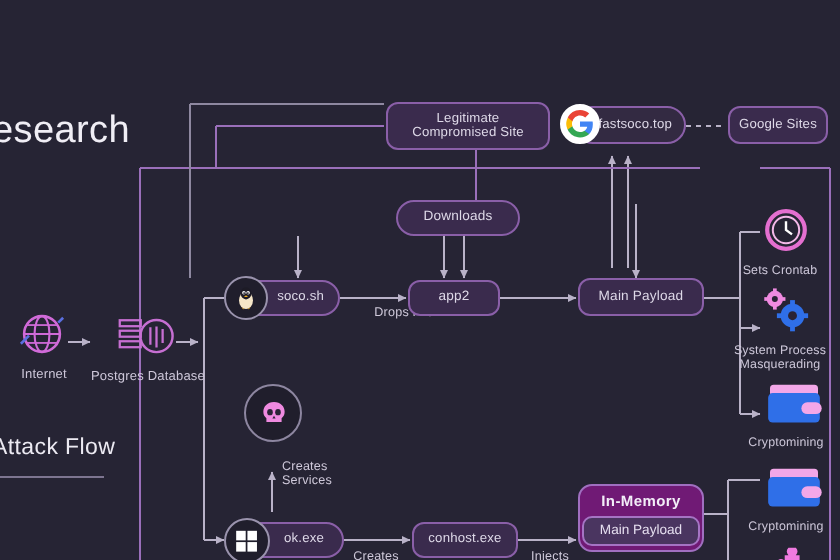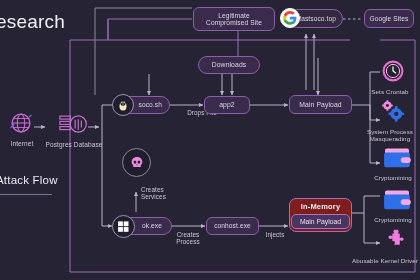--- a/index.html
+++ b/index.html
@@ -11,20 +11,21 @@
     width: 420px;
     height: 280px;
     position: relative;
     overflow: hidden;
     font-family: "Liberation Sans", sans-serif;
     color: #e8e6ef;
   }
   #diagram-root {
     position: absolute;
     inset: 0;
+    margin-top: 44px;
   }
   .svg-layer {
     position: absolute;
     left: 0; top: 0;
     width: 420px; height: 280px;
     pointer-events: none;
   }
   .node {
     position: absolute;
     box-sizing: border-box;
@@ -83,21 +84,21 @@
   .title-rule {
     position: absolute;
     height: 1px;
     background: #7d7590;
   }
   .inmem-box {
     position: absolute;
     box-sizing: border-box;
     border: 1px solid #a06fc0;
     border-radius: 7px;
-    background: #7f1d1d;
+    background: #701a75;
     display: flex;
     flex-direction: column;
     align-items: center;
     justify-content: center;
   }
   .inmem-title {
     font-size: 7.5px;
     font-weight: bold;
     color: #f2eef8;
     margin-bottom: 3px;

